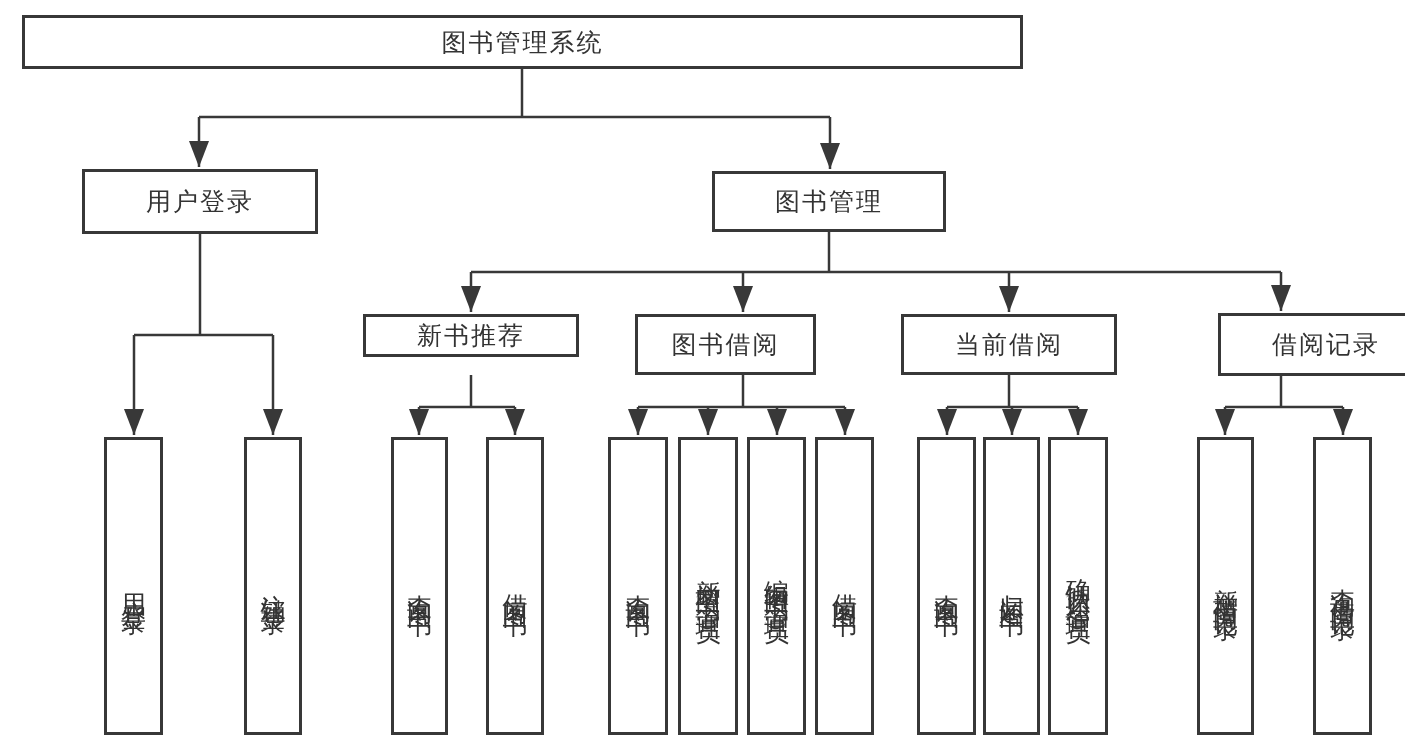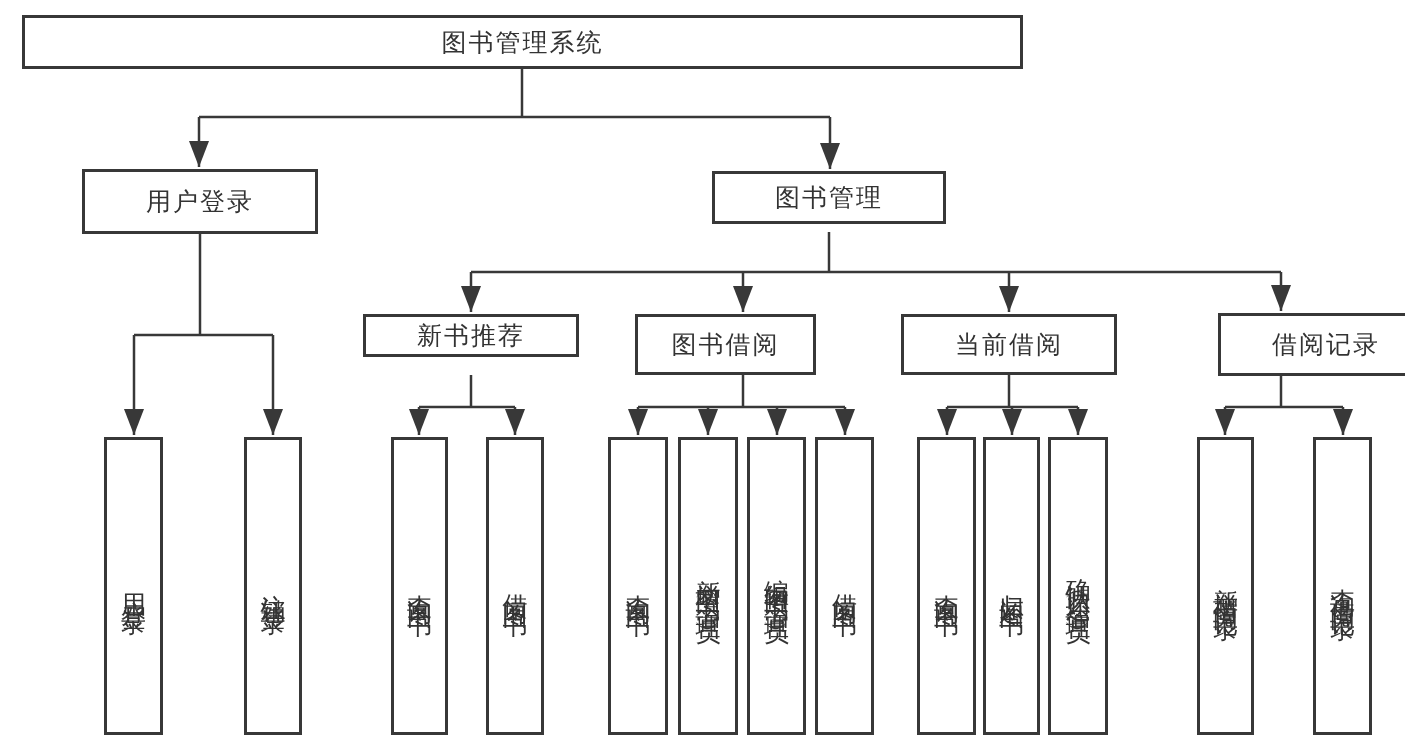--- a/index.html
+++ b/index.html
@@ -40,21 +40,21 @@
     writing-mode: vertical-rl;
     text-orientation: mixed;
     letter-spacing: 6px;
     line-height: 1;
     white-space: nowrap;
   }
   
   .n-root  { left: 22px;   top: 15px;  width: 1001px; height: 54px; }
   
   .n-login { left: 82px;   top: 169px; width: 236px;  height: 65px; }
-  .n-mgmt  { left: 712px;  top: 171px; width: 234px;  height: 53px; }
+  .n-mgmt  { left: 712px;  top: 171px; width: 234px;  height: 61px; }
   
   .n-nbr   { left: 363px;  top: 314px; width: 216px;  height: 43px; }
   .n-bb    { left: 635px;  top: 314px; width: 181px;  height: 61px; }
   .n-cb    { left: 901px;  top: 314px; width: 216px;  height: 61px; }
   .n-rec   { left: 1218px; top: 313px; width: 216px;  height: 63px; }
   
   .leaf    { top: 437px; height: 298px; }
   .lf-a1 { left: 104px;  width: 59px; }
   .lf-a2 { left: 244px;  width: 58px; }
   .lf-b1 { left: 391px;  width: 57px; }

